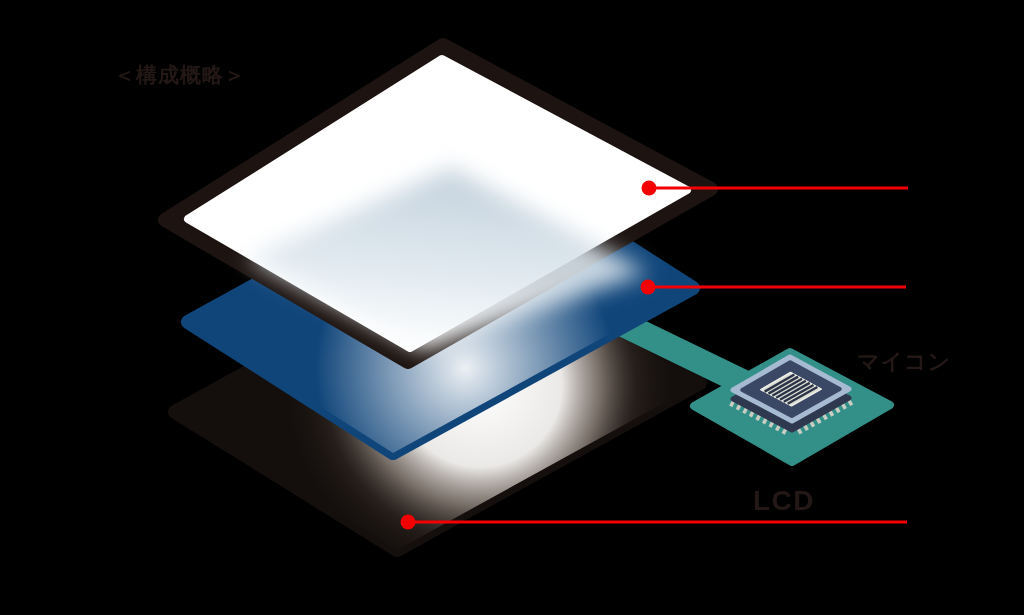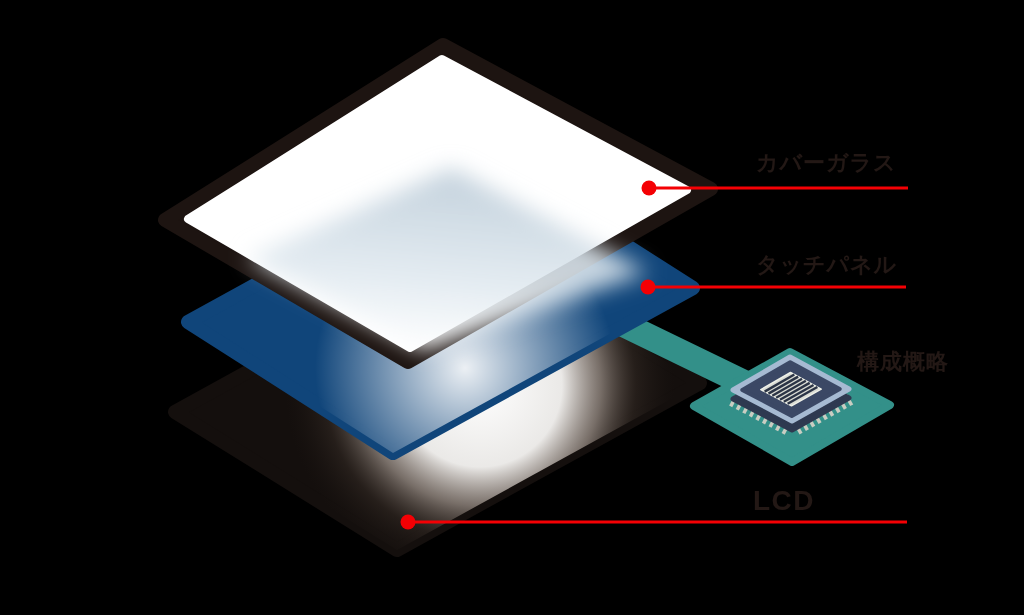--- a/index.html
+++ b/index.html
@@ -136,17 +136,16 @@
     <g>
       <line x1="648" y1="287" x2="906" y2="287" style="stroke:var(--accent-red);stroke-width:3.2"></line>
       <circle cx="648" cy="287" r="7.5" style="fill:var(--accent-red)"></circle>
     </g>
     <g>
       <line x1="408" y1="522" x2="907" y2="522" style="stroke:var(--accent-red);stroke-width:3.2"></line>
       <circle cx="408" cy="522" r="7.5" style="fill:var(--accent-red)"></circle>
     </g>
   </svg>
 
-  <div class="jp-label lbl-cover">カバーガラス</div>
-  <div class="jp-label lbl-touch">タッチパネル</div>
-  <div class="jp-label lbl-mcu">構成概略</div>
+  <div class="page-title">＜構成概略＞</div>
+  <div class="jp-label lbl-mcu">マイコン</div>
   <div class="jp-label lbl-lcd">LCD</div>
 </div>
 
 </body></html>

